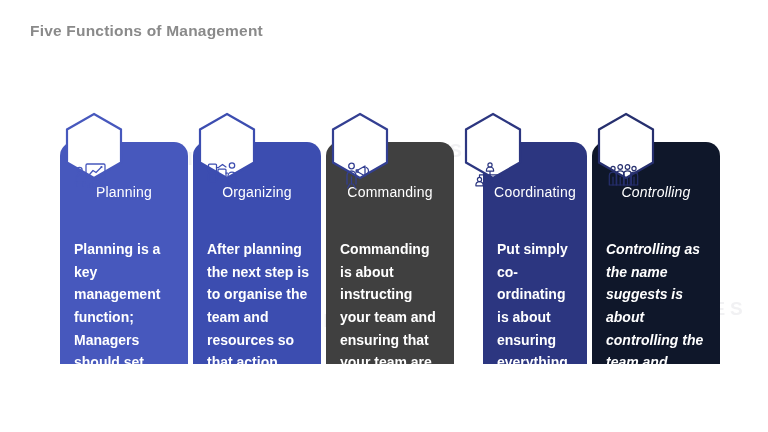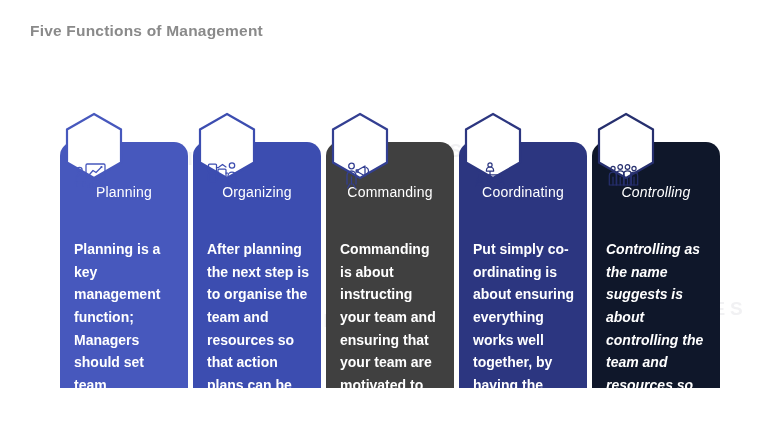--- a/index.html
+++ b/index.html
@@ -12,21 +12,21 @@
     background: #ffffff;
     font-family: "Liberation Sans", sans-serif;
     overflow: hidden;
     position: relative;
   }
 
   #slide {
     position: absolute;
     left: 0; top: 0;
     width: 768px;
-    height: 432px;
+    height: 364px;
     background: #ffffff;
     overflow: hidden;
   }
 
   
   #slide-title {
     position: absolute;
     left: 30px;
     top: 22px;
     font-size: 15.5px;
@@ -212,21 +212,21 @@
           <line x1="5.5" y1="27" x2="8" y2="23"></line>
           <line x1="13.5" y1="27" x2="11" y2="23"></line>
           <path d="M16 9 l7 -4 v10 l-7 -4 z"></path>
           <path d="M16 9 h-1.8 v2 h1.8"></path>
           <path d="M24.5 6.5 a4 4 0 0 1 0 7"></path>
         </svg>
       </div>
     </div>
 
     <div class="card" id="card-3">
-      <div class="card-inner" style="background: rgb(44, 54, 128);">
+      <div class="card-inner" style="background: rgb(44, 54, 128); margin-left: 24px;">
         <div class="card-title">Coordinating</div>
         <div class="card-body">Put simply co-ordinating is about ensuring everything works well together, by having the right resources in the right place at the right time</div>
       </div>
       <div class="hex">
         <svg width="62" height="68" viewBox="0 0 62 68">
           <polygon points="31,2 58,17.5 58,50.5 31,66 4,50.5 4,17.5" fill="#ffffff" stroke="#2c3680" stroke-width="2.2"></polygon>
         </svg>
       </div>
       <div class="hex-icon">
         <svg width="32" height="28" viewBox="0 0 32 28" fill="none" stroke="#2c3680" stroke-width="1.2" stroke-linecap="round" stroke-linejoin="round">

